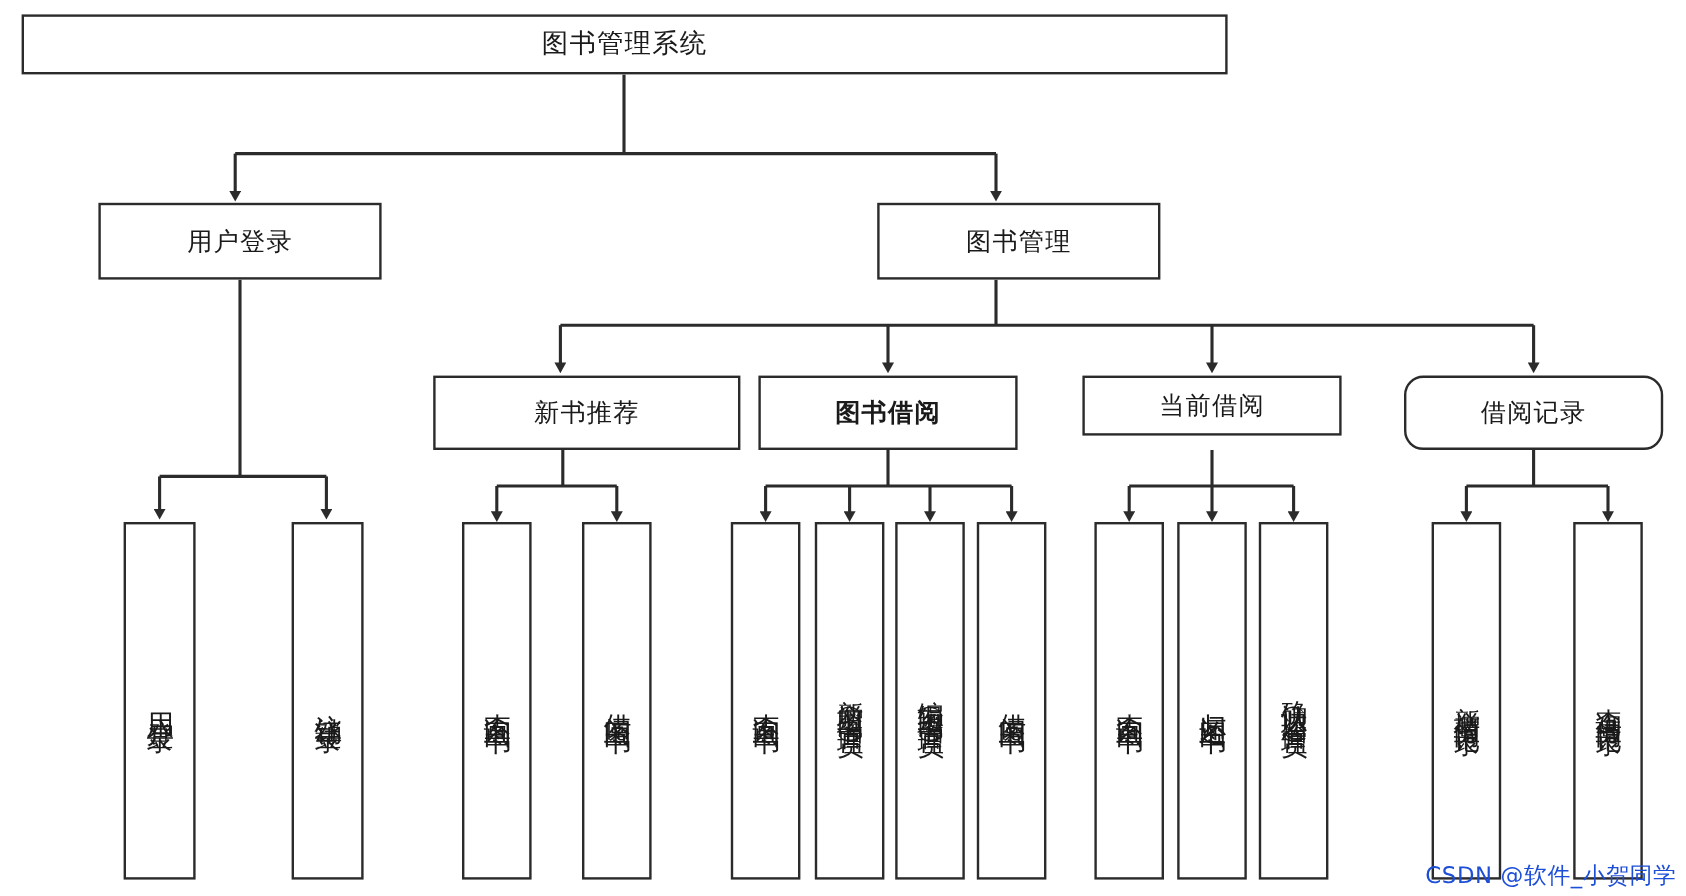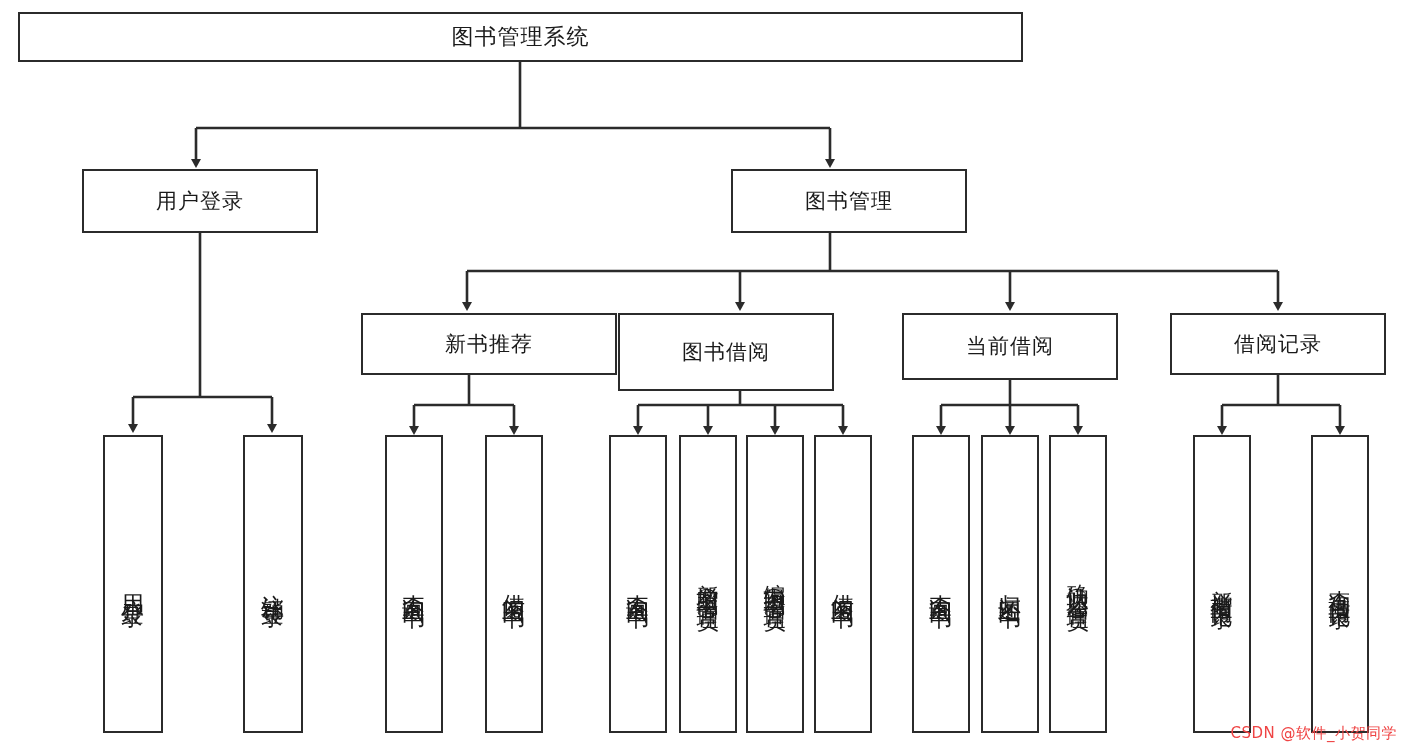--- a/index.html
+++ b/index.html
@@ -39,22 +39,22 @@
     font-size:23px;
     line-height:1.05;
     letter-spacing:4px;
   }
   .v.narrow .lbl{font-size:22px;}
 
   .watermark{
     position:absolute;
     right:8px;
     bottom:4px;
-    font-size:15px;
-    color:#ef4444;
+    font-size:19px;
+    color:#1d4ed8;
     white-space:nowrap;
     letter-spacing:0.5px;
   }
 </style>
 </head>
 <body>
 
 <div id="canvas">
 
   <svg id="edges" viewBox="0 0 1405 747" xmlns="http://www.w3.org/2000/svg">
@@ -116,27 +116,27 @@
   <div class="node h" style="left:82px;top:169px;width:236px;height:64px;">
     <span class="lbl">用户登录</span>
   </div>
   <div class="node h" style="left:712px;top:169px;width:236px;height:64px;margin-left:19px;">
     <span class="lbl">图书管理</span>
   </div>
 
   <div class="node h" style="left:361px;top:313px;width:256px;height:62px;">
     <span class="lbl">新书推荐</span>
   </div>
-  <div class="node h" style="left:618px;top:313px;width:216px;height:78px;">
+  <div class="node h" style="left:632px;top:313px;width:216px;height:62px;font-weight:bold;">
     <span class="lbl">图书借阅</span>
   </div>
-  <div class="node h" style="left:902px;top:313px;width:216px;height:67px;">
+  <div class="node h" style="left:902px;top:313px;width:216px;height:50px;">
     <span class="lbl">当前借阅</span>
   </div>
-  <div class="node h" style="left:1170px;top:313px;width:216px;height:62px;">
+  <div class="node h" style="left:1170px;top:313px;width:216px;height:62px;border-radius:16px;">
     <span class="lbl">借阅记录</span>
   </div>
 
   <div class="node v" style="left:103px;top:435px;width:60px;height:298px;">
     <span class="lbl">用户登录</span>
   </div>
   <div class="node v" style="left:243px;top:435px;width:60px;height:298px;">
     <span class="lbl">注销登录</span>
   </div>
 

